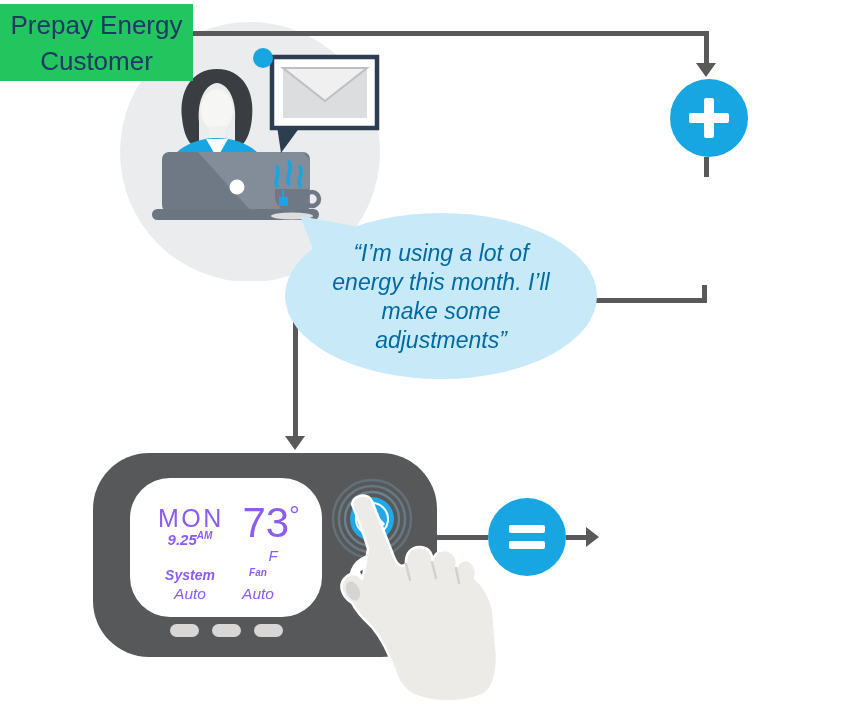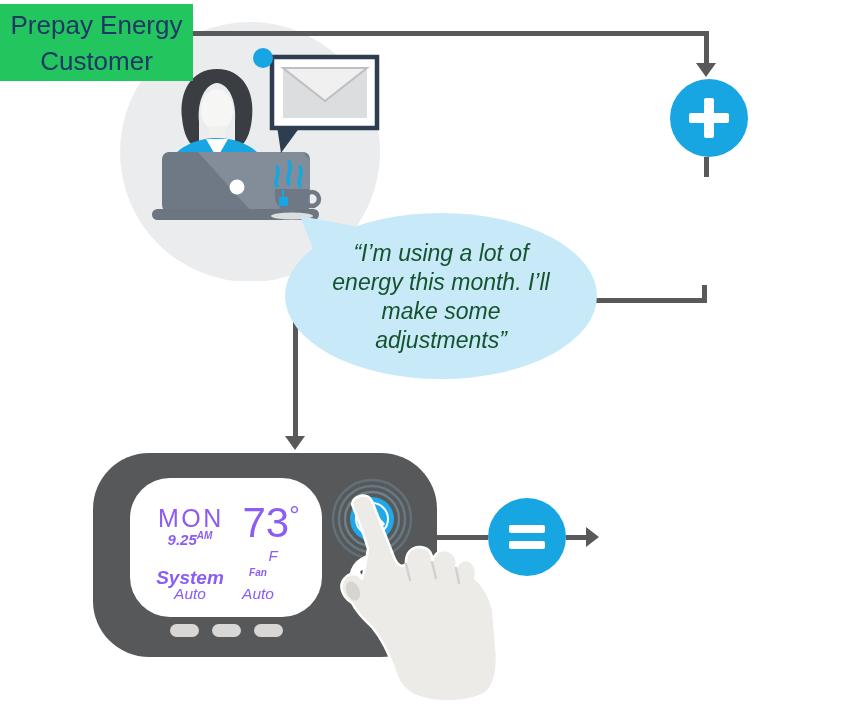--- a/index.html
+++ b/index.html
@@ -28,21 +28,21 @@
     background:var(--accent-blue);border-radius:50%;
   }
   .badge .bar{position:absolute;background:#ffffff;border-radius:2px;}
   .banner{
     background:var(--accent-blue);color:#ffffff;font-weight:bold;font-size:26px;
     display:flex;align-items:center;justify-content:center;letter-spacing:.5px;
   }
   .bubble{background:var(--bubble-fill);border-radius:50%;}
   .bubble-text{
     display:flex;align-items:center;justify-content:center;text-align:center;
-    font-style:italic;font-size:23px;line-height:29px;color:#14532d;white-space:pre-line;
+    font-style:italic;font-size:23px;line-height:29px;color:#0369a1;white-space:pre-line;
   }
   .thermo-text{position:absolute;text-align:center;color:#8b5cf6;}
   sup.meridiem{font-size:10px;vertical-align:super;font-style:italic;}
   .degree{font-size:26px;font-weight:400;vertical-align:top;position:relative;top:1px;}
 </style>
 </head>
 <body>
 
 <div id="canvas">
 
@@ -137,21 +137,21 @@
         <line x1="456" y1="568" x2="459" y2="583"></line>
       </g>
       <ellipse cx="353" cy="591" rx="6.5" ry="10" fill="#D6D5D2" transform="rotate(-24 353 591)"></ellipse>
     </g>
   </svg>
 
   <div class="thermo-text" style="left:158px;top:504px;width:64px;font-size:25px;letter-spacing:2.5px;font-weight:500;">MON</div>
   <div class="thermo-text" style="left:158px;top:530px;width:64px;font-size:15px;font-style:italic;font-weight:600;"><span>9.25</span><sup class="meridiem">AM</sup></div>
   <div class="thermo-text" style="left:234px;top:499px;width:74px;font-size:42px;font-weight:300;"><span>73</span><span class="degree">°</span></div>
   <div class="thermo-text" style="left:240px;top:547px;width:66px;font-size:15px;font-style:italic;font-weight:500;">F</div>
-  <div class="thermo-text" style="left:156px;top:567px;width:68px;font-size:19px;font-style:italic;font-weight:bold;">System</div>
+  <div class="thermo-text" style="left:156px;top:567px;width:68px;font-size:14px;font-style:italic;font-weight:bold;">System</div>
   <div class="thermo-text" style="left:156px;top:585px;width:68px;font-size:15.5px;font-style:italic;">Auto</div>
   <div class="thermo-text" style="left:226px;top:567px;width:64px;font-size:10px;font-style:italic;font-weight:bold;">Fan</div>
   <div class="thermo-text" style="left:226px;top:585px;width:64px;font-size:15.5px;font-style:italic;">Auto</div>
 
   <div class="abs badge" style="left:488px;top:498px;width:78px;height:78px;">
     <span class="bar" style="left:21px;top:27px;width:36px;height:8px;"></span>
     <span class="bar" style="left:21px;top:43px;width:36px;height:8px;"></span>
   </div>
   <div class="abs conn" style="left:566px;top:535px;width:20px;height:5px;"></div>
   <div class="abs arrowhead-right" style="left:586px;top:527px;"></div>

